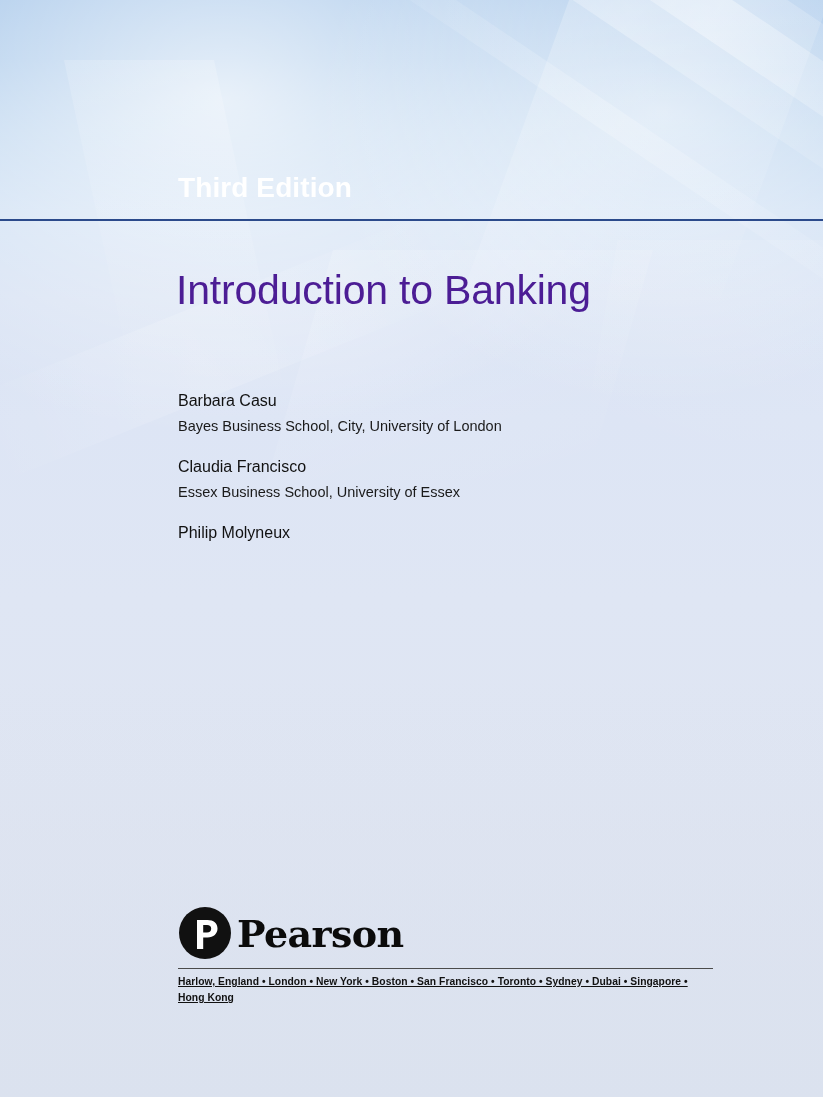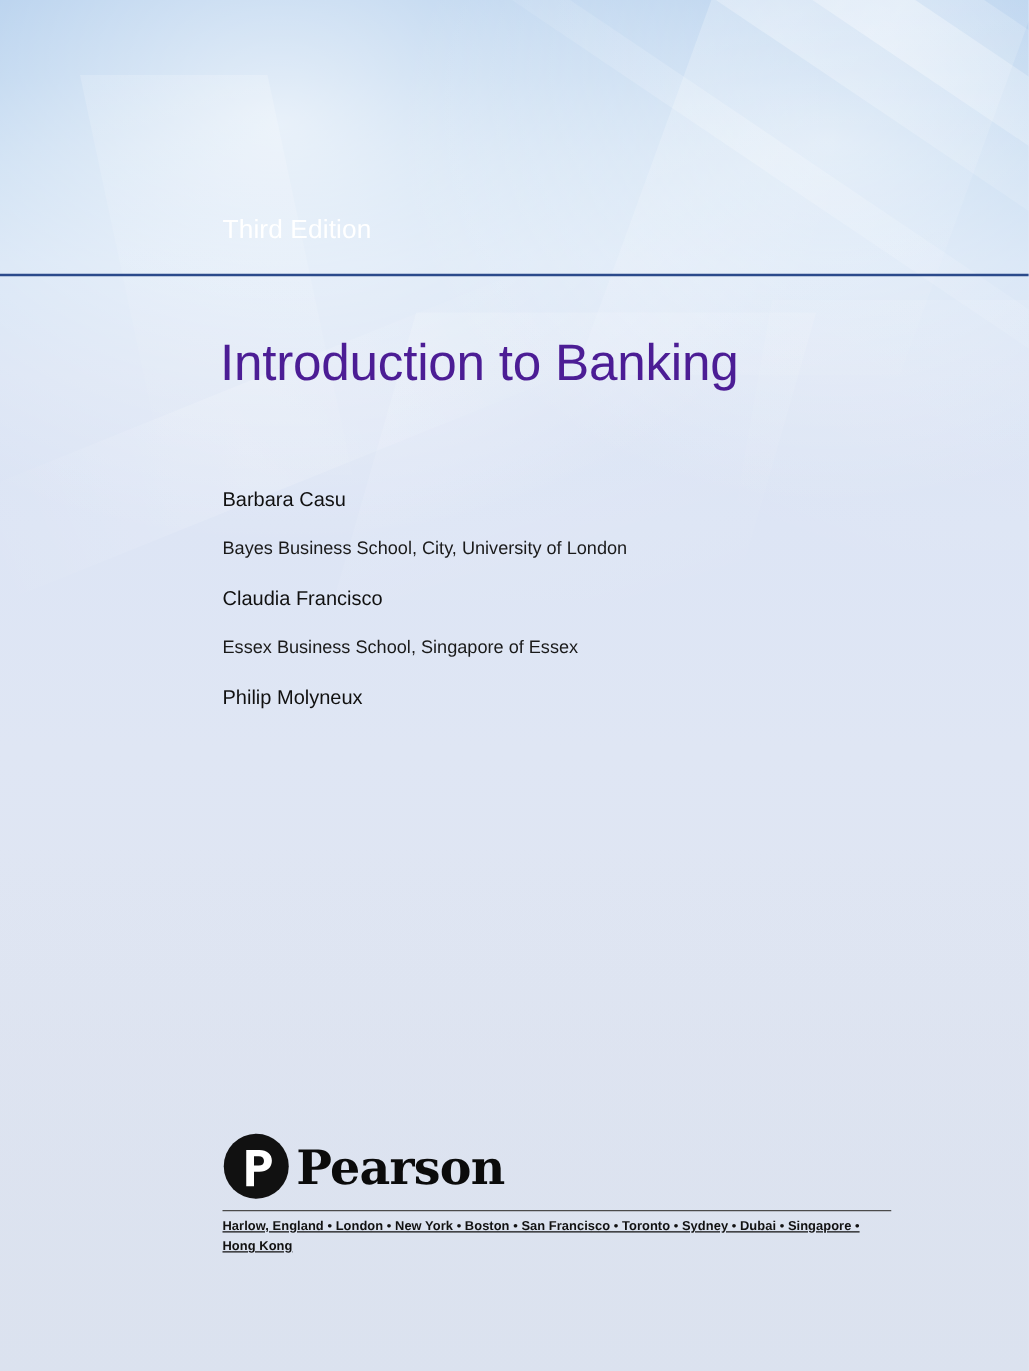--- a/index.html
+++ b/index.html
@@ -126,22 +126,22 @@
   .content {
     position: absolute;
     left: 0; top: 0;
     width: 823px; height: 1097px;
   }
 
   .edition {
     position: absolute;
     left: 178px;
     top: 172px;
-    font-size: 21px;
-    font-weight: normal;
+    font-size: 28px;
+    font-weight: bold;
     color: #ffffff;
     letter-spacing: 0.1px;
   }
 
   .rule-top {
     position: absolute;
     left: 0;
     top: 219px;
     width: 823px;
     height: 2px;
@@ -169,21 +169,21 @@
     margin-bottom: 22px;
   }
   .author-name {
     font-size: 16px;
     color: #111111;
     line-height: 1.15;
   }
   .author-affil {
     font-size: 14.5px;
     color: #1a1a1a;
-    margin-top: 21px;
+    margin-top: 8px;
     line-height: 1.2;
   }
 
   
   .publisher {
     position: absolute;
     left: 178px;
     top: 905px;
     width: 535px;
   }
@@ -250,21 +250,21 @@
 
     <div class="authors">
 
       <div class="author-block">
         <div class="author-name">Barbara Casu</div>
         <div class="author-affil">Bayes Business School, City, University of London</div>
       </div>
 
       <div class="author-block">
         <div class="author-name">Claudia Francisco</div>
-        <div class="author-affil">Essex Business School, Singapore of Essex</div>
+        <div class="author-affil">Essex Business School, University of Essex</div>
       </div>
 
       <div class="author-block">
         <div class="author-name">Philip Molyneux</div>
       </div>
 
     </div>
 
     <div class="publisher">
       <div class="logo-row">

